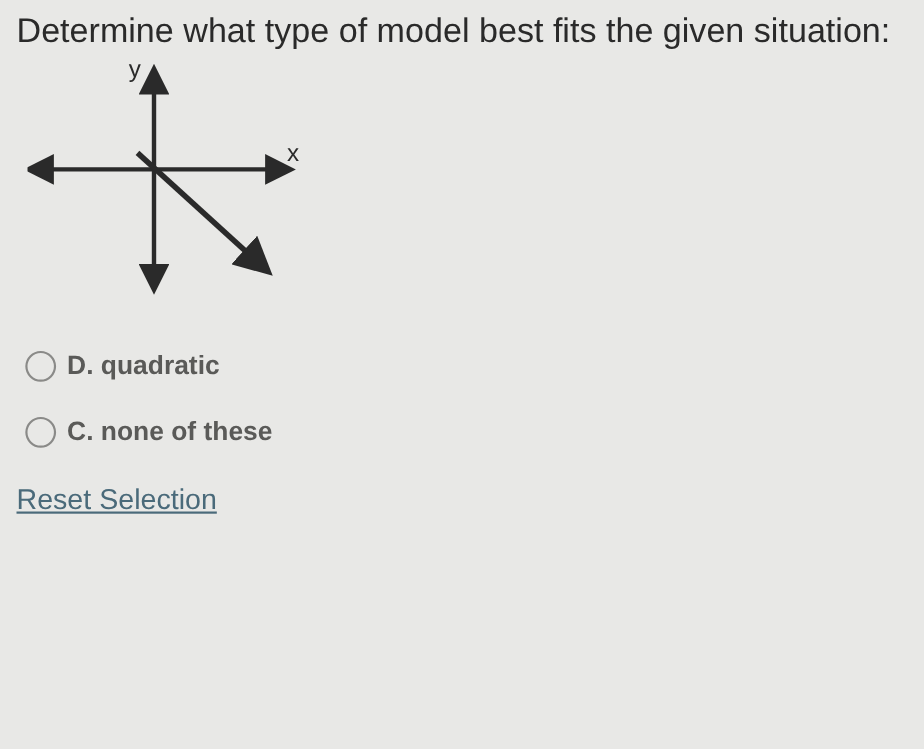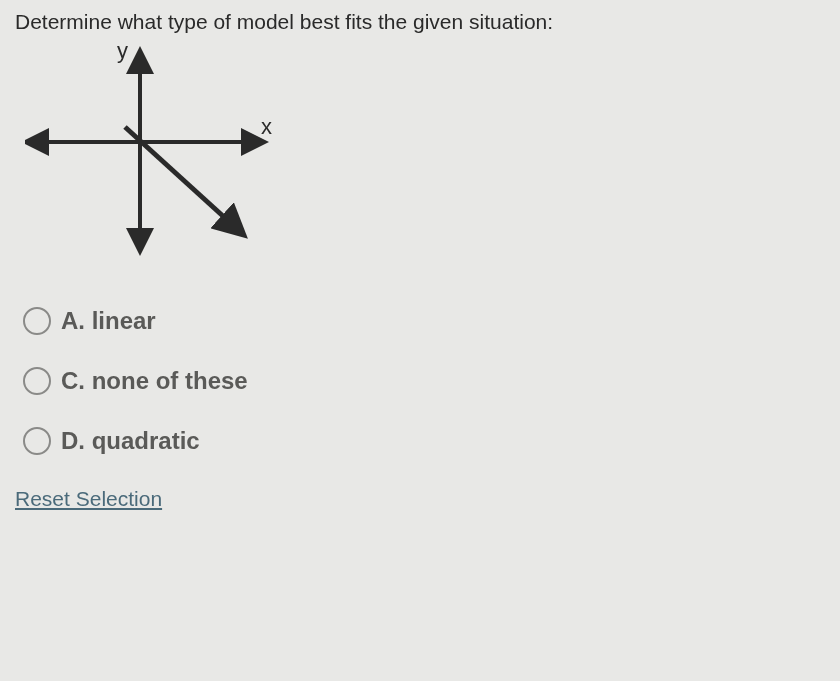--- a/index.html
+++ b/index.html
@@ -6,21 +6,21 @@
       margin: 0;
       padding: 10px 15px;
       font-family: Arial, Helvetica, sans-serif;
       background: #e8e8e6;
       width: 840px;
       height: 681px;
       box-sizing: border-box;
       color: #333;
     }
     .question-text {
-      font-size: 21px;
+      font-size: 31px;
       color: #2a2a2a;
       margin-bottom: 8px;
       font-weight: 400;
     }
     .graph-area {
       width: 260px;
       height: 230px;
       position: relative;
       margin-left: 10px;
       margin-bottom: 35px;
@@ -43,21 +43,21 @@
       flex-shrink: 0;
       cursor: pointer;
     }
     .option-label {
       font-size: 24px;
       font-weight: bold;
       color: #5a5a58;
     }
     .reset-link {
       color: #4a6a7a;
-      font-size: 21px;
+      font-size: 26px;
       text-decoration: underline;
       cursor: pointer;
       margin-left: 0;
     }
     .axis-label {
       position: absolute;
       font-size: 22px;
       color: #2a2a2a;
       font-weight: 500;
     }
@@ -83,28 +83,24 @@
 
     <line x1="10" y1="100" x2="230" y2="100" stroke="#2a2a2a" stroke-width="4" marker-start="url(#arrow)" marker-end="url(#arrow)"></line>
 
     <line x1="100" y1="85" x2="210" y2="185" stroke="#2a2a2a" stroke-width="5" marker-end="url(#arrow)"></line>
   </svg>
 </div>
 
 <div class="options">
   <div class="option">
     <div class="radio"></div>
-    <span class="option-label">A. linear</span>
+    <span class="option-label">D. quadratic</span>
   </div>
   <div class="option">
     <div class="radio"></div>
     <span class="option-label">C. none of these</span>
-  </div>
-  <div class="option">
-    <div class="radio"></div>
-    <span class="option-label">D. quadratic</span>
   </div>
 </div>
 
 <span class="reset-link">Reset Selection</span>
 
 
 
 
 </body></html>

